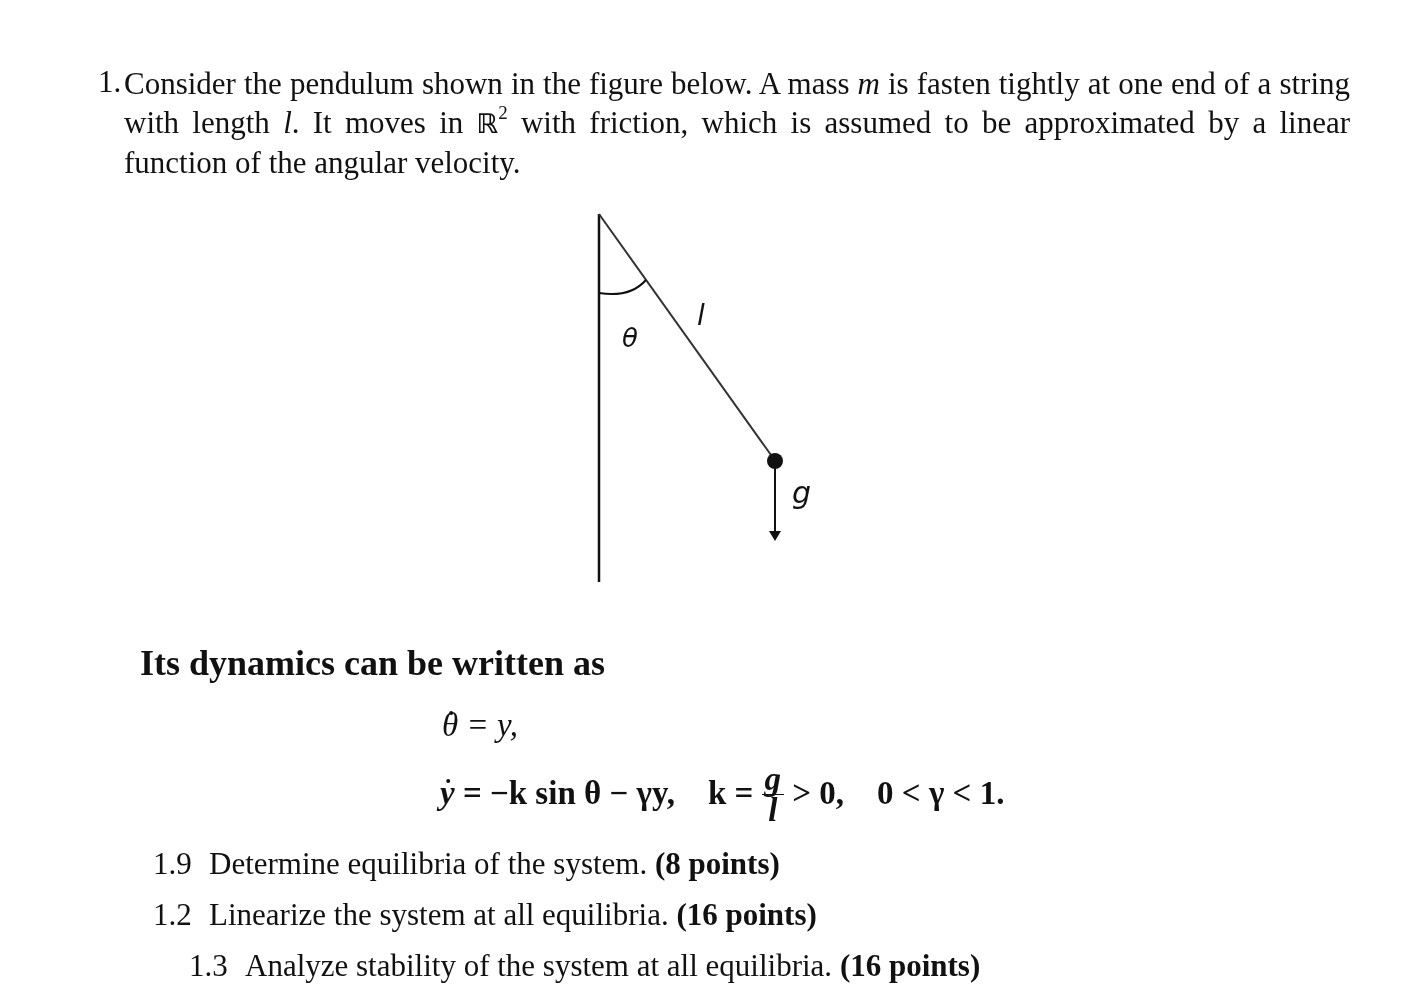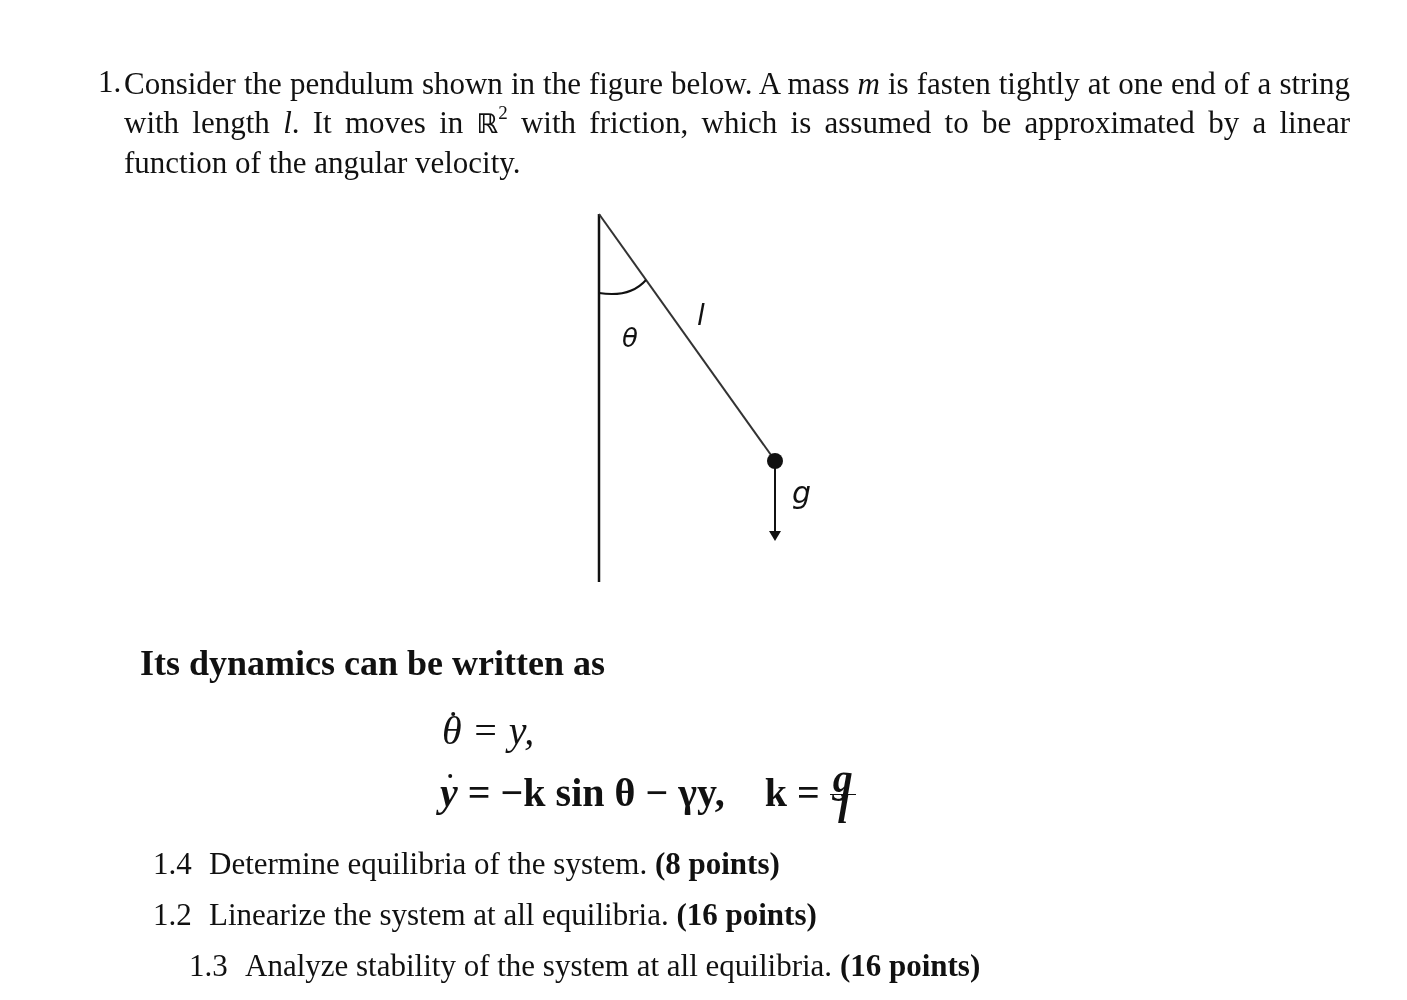--- a/index.html
+++ b/index.html
@@ -13,21 +13,21 @@
   .prob-text {
     position: absolute; left: 124px; top: 64px; width: 1226px;
     font-size: 31px; line-height: 39px; text-align: justify;
     text-align-last: left;
   }
   .it { font-style: italic; }
   .bb { font-family: "DejaVu Sans", sans-serif; font-weight: bold; font-size: 27px; }
   sup { font-size: 19px; vertical-align: 14px; line-height: 0; }
   .figure { position: absolute; left: 560px; top: 200px; width: 280px; height: 400px; }
   .intro { position: absolute; left: 140px; top: 642px; font-size: 36px; font-weight: bold; }
-  .eq { position: absolute; font-size: 40px; white-space: pre; }
+  .eq { position: absolute; font-size: 33px; white-space: pre; }
   .eq1 { left: 442px; top: 707px; }
   .eq2 { left: 440px; top: 766px; font-weight: bold; }
   .frac { display: inline-block; vertical-align: middle; text-align: center; position: relative; top: -2px; }
   .frac span { display: block; line-height: 30px; padding: 0 3px; }
   .frac .num { border-bottom: 1.5px solid #111; }
   .subitem { position: absolute; left: 153px; font-size: 31px; white-space: nowrap; }
   .subitem .n { display: inline-block; width: 56px; }
   .subitem b { font-weight: bold; }
   .s1 { top: 846px; } .s2 { top: 897px; } .s3 { top: 948px; margin-left: 36px; }
   .dot { position: relative; }
@@ -51,17 +51,17 @@
   <polygon points="209,331 221,331 215,341" fill="#111"></polygon>
   <text x="62" y="147" font-family="DejaVu Sans, sans-serif" font-style="italic" font-size="26" fill="#111">θ</text>
   <text x="137" y="125" font-family="DejaVu Sans, sans-serif" font-style="italic" font-size="28" fill="#111">l</text>
   <text x="232" y="303" font-family="DejaVu Sans, sans-serif" font-style="italic" font-size="30" fill="#111">g</text>
 </svg>
 
 <div class="intro serif">Its dynamics can be written as</div>
 
 <div class="eq eq1 serif"><span class="it dot">θ</span><span class="it"> = y,</span></div>
 
-<div class="eq eq2 serif"><span class="it dot">y</span><span> = −k sin θ − γy,    k = </span><span class="frac it"><span class="num">g</span><span class="den">l</span></span></div>
+<div class="eq eq2 serif"><span class="it dot">y</span><span> = −k sin θ − γy,    k = </span><span class="frac it"><span class="num">g</span><span class="den">l</span></span><span> &gt; 0,    0 &lt; γ &lt; 1.</span></div>
 
-<div class="subitem s1 serif"><span class="n">1.4</span><span>Determine equilibria of the system. </span><b>(8 points)</b></div>
+<div class="subitem s1 serif"><span class="n">1.9</span><span>Determine equilibria of the system. </span><b>(8 points)</b></div>
 <div class="subitem s2 serif"><span class="n">1.2</span><span>Linearize the system at all equilibria. </span><b>(16 points)</b></div>
 <div class="subitem s3 serif"><span class="n">1.3</span><span>Analyze stability of the system at all equilibria. </span><b>(16 points)</b></div>
 
 </body></html>

